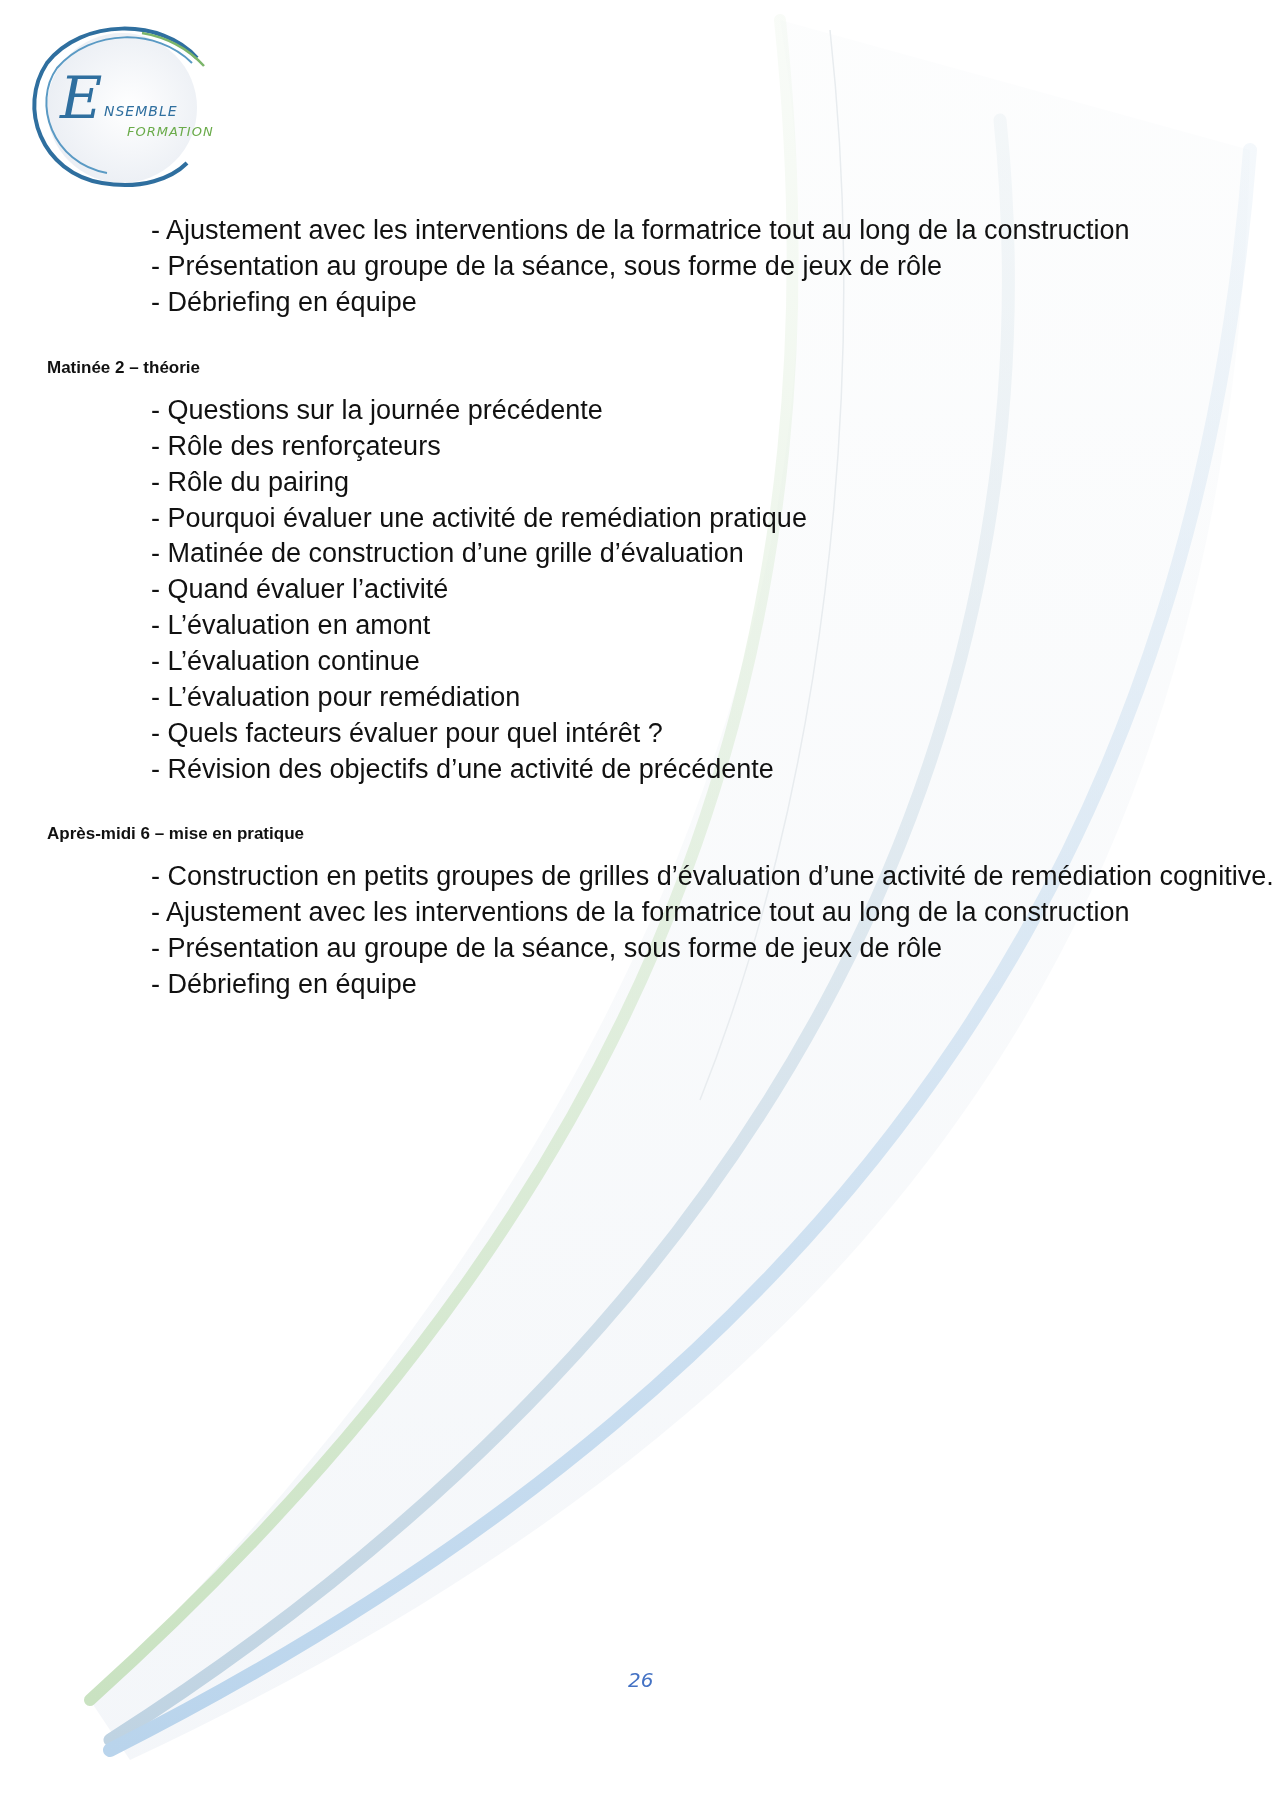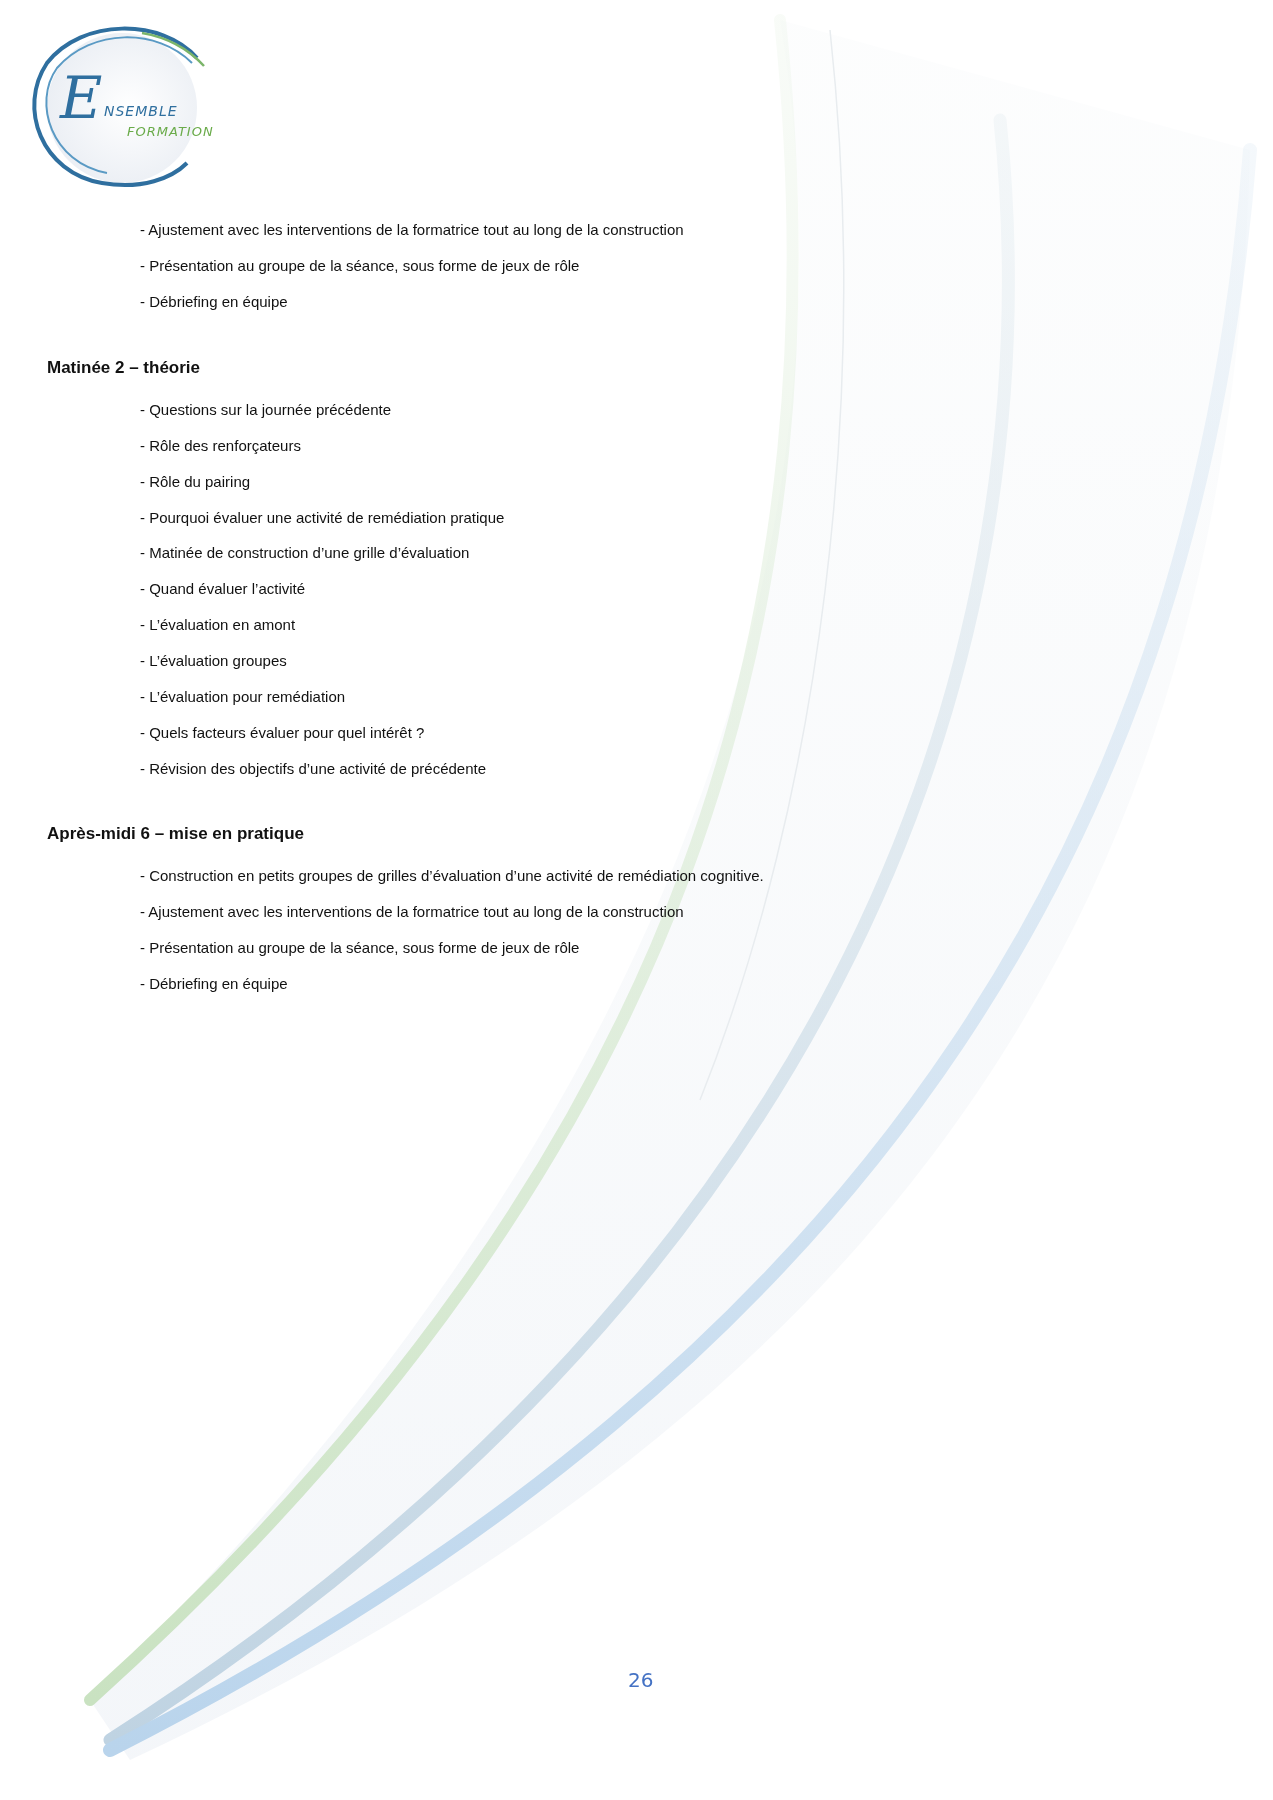--- a/index.html
+++ b/index.html
@@ -37,33 +37,34 @@
     .section-title {
       position: absolute;
       left: 47px;
       font-weight: bold;
       font-size: 17px;
       line-height: 26px;
       white-space: nowrap;
     }
     .bullet {
       position: absolute;
-      left: 140px;
-      font-size: 15px;
+      left: 151px;
+      font-size: 27px;
       line-height: 26px;
       white-space: nowrap;
     }
     .page-number {
       position: absolute;
       left: 628px;
       top: 1668px;
       font-size: 20px;
       color: #4472c4;
       font-family: "DejaVu Sans", sans-serif;
       z-index: 2;
+      font-style: italic;
     }
   </style>
 </head>
 <body>
 
 <svg class="bg-swoosh" viewBox="0 0 1273 1800" xmlns="http://www.w3.org/2000/svg">
   <defs>
     <linearGradient id="gGreen" x1="0" y1="0" x2="0" y2="1">
       <stop offset="0" stop-color="#e9f3e6" stop-opacity="0.3"></stop>
       <stop offset="1" stop-color="#c9e2c1" stop-opacity="1"></stop>
@@ -118,21 +119,21 @@
   <div class="bullet" style="top:289px">- Débriefing en équipe</div>
 
   <div class="section-title" style="top:355px">Matinée 2 – théorie</div>
   <div class="bullet" style="top:397px">- Questions sur la journée précédente</div>
   <div class="bullet" style="top:433px">- Rôle des renforçateurs</div>
   <div class="bullet" style="top:469px">- Rôle du pairing</div>
   <div class="bullet" style="top:505px">- Pourquoi évaluer une activité de remédiation pratique</div>
   <div class="bullet" style="top:540px">- Matinée de construction d’une grille d’évaluation</div>
   <div class="bullet" style="top:576px">- Quand évaluer l’activité</div>
   <div class="bullet" style="top:612px">- L’évaluation en amont</div>
-  <div class="bullet" style="top:648px">- L’évaluation groupes</div>
+  <div class="bullet" style="top:648px">- L’évaluation continue</div>
   <div class="bullet" style="top:684px">- L’évaluation pour remédiation</div>
   <div class="bullet" style="top:720px">- Quels facteurs évaluer pour quel intérêt ?</div>
   <div class="bullet" style="top:756px">- Révision des objectifs d’une activité de précédente</div>
 
   <div class="section-title" style="top:821px">Après-midi 6 – mise en pratique</div>
   <div class="bullet" style="top:863px">- Construction en petits groupes de grilles d’évaluation d’une activité de remédiation cognitive.</div>
   <div class="bullet" style="top:899px">- Ajustement avec les interventions de la formatrice tout au long de la construction</div>
   <div class="bullet" style="top:935px">- Présentation au groupe de la séance, sous forme de jeux de rôle</div>
   <div class="bullet" style="top:971px">- Débriefing en équipe</div>
 </div>

